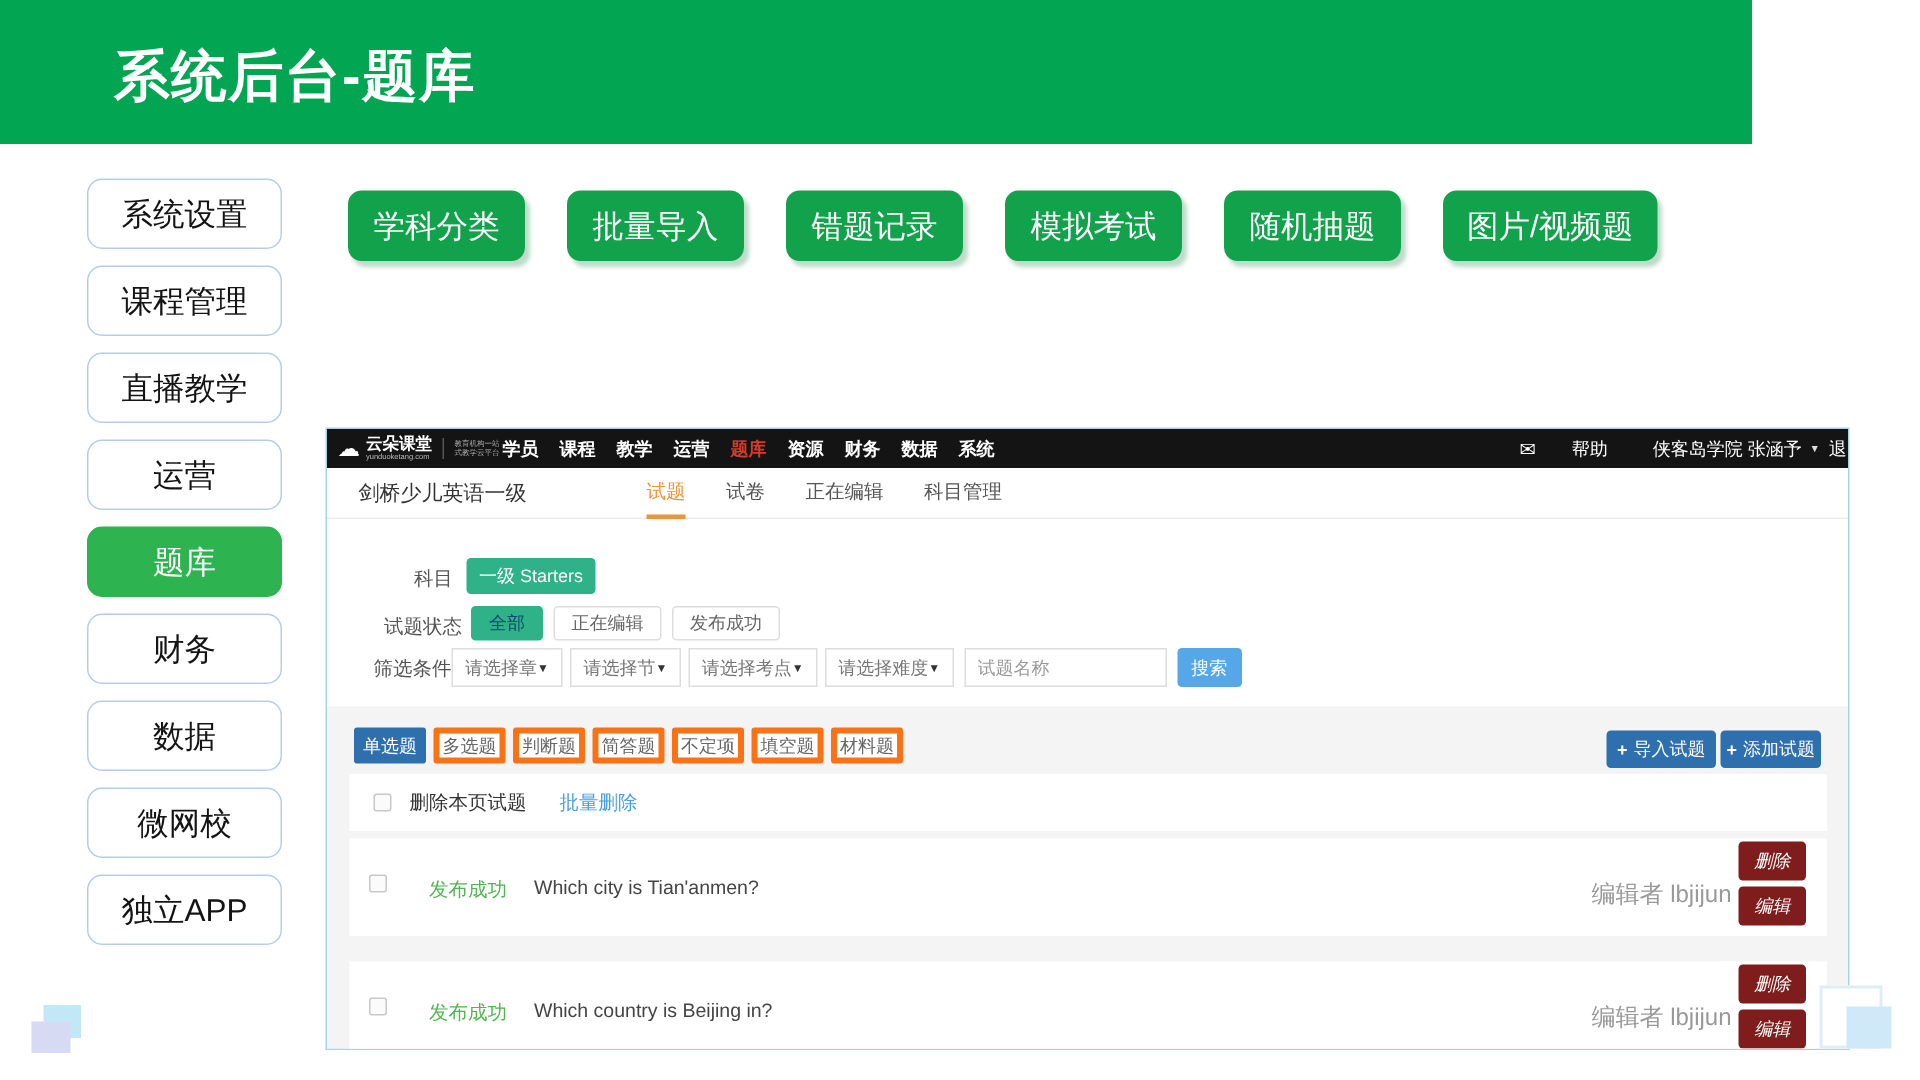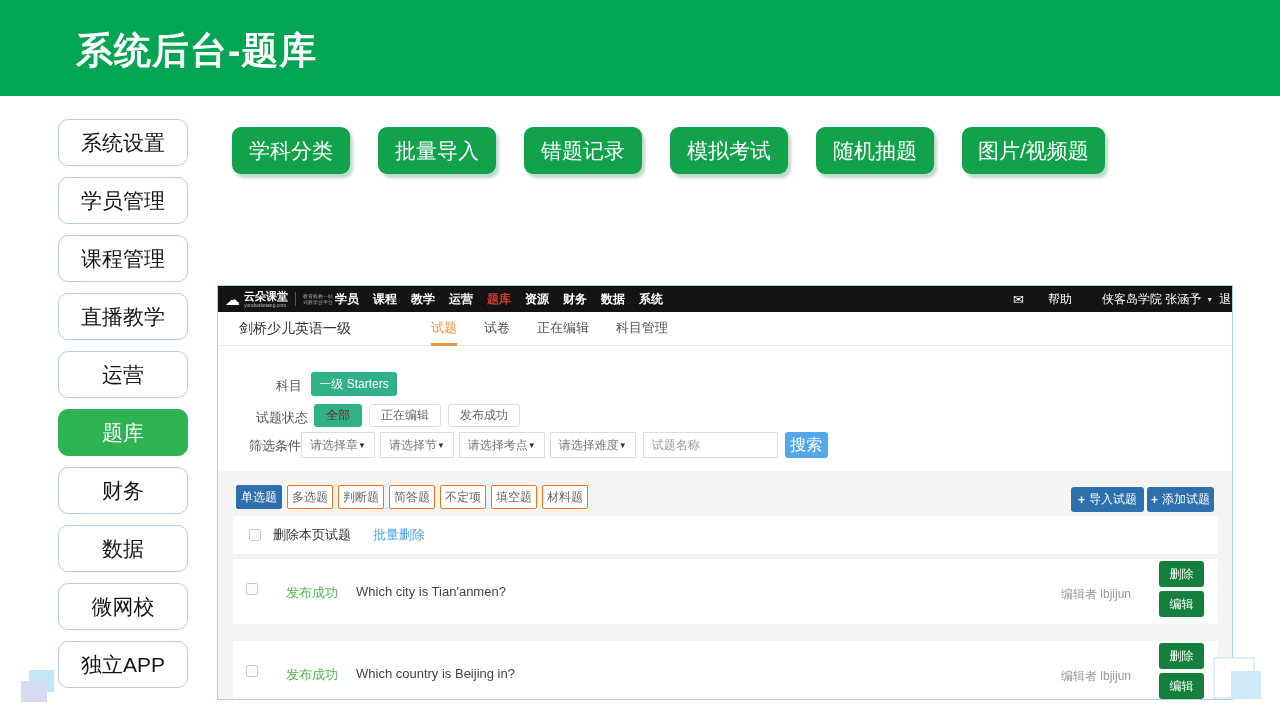--- a/index.html
+++ b/index.html
@@ -1,21 +1,21 @@
 <!DOCTYPE html>
 <html><head>
 <meta charset="utf-8">
 <style>
   * { box-sizing: border-box; margin: 0; padding: 0; }
   html,body { width:1280px; height:720px; overflow:hidden; background:#fff;
     font-family:"Liberation Sans", sans-serif; }
   .page { position:relative; width:1280px; height:720px; background:#fff; }
 
   
-  .banner { position:absolute; left:0; top:0; width:1280px; height:96px; background:#02a551; }
+  .banner { position:absolute; left:0; top:0; width:1168px; height:96px; background:#02a551; }
   .banner h1 { position:absolute; left:76px; top:26px; font-size:37px; font-weight:700;
     color:#fff; letter-spacing:1px; }
 
   
   .sidebar { position:absolute; left:58px; top:119px; width:130px;
     display:flex; flex-direction:column; gap:11px; z-index:3; }
   .side-btn { height:47px; border-radius:10px; border:1px solid #b5cdea; background:#fff;
     font-size:21px; color:#141414; font-family:inherit; cursor:pointer;
     display:flex; align-items:center; justify-content:center; }
   .side-btn.active { background:#2db350; border-color:#2db350; color:#fff; }
@@ -64,36 +64,36 @@
   
   .f-label { position:absolute; font-size:13px; color:#555; }
   .lab-subject { left:58px; top:91px; }
   .subject-tag { position:absolute; left:93px; top:86px; width:86px; height:24px;
     background:#2fb287; border:none; border-radius:3px; color:#fff; font-size:12px;
     font-family:inherit; cursor:pointer; }
   .lab-status { left:38px; top:123px; }
   .status-group { position:absolute; left:96px; top:118px; display:flex; gap:7px; }
   .status-btn { height:23px; padding:0 11px; background:#fff; border:1px solid #ddd;
     border-radius:3px; color:#666; font-size:12px; font-family:inherit; cursor:pointer; }
-  .status-btn.active { background:#2fb287; border-color:#2fb287; color:#7f1d1d; }
+  .status-btn.active { background:#2fb287; border-color:#2fb287; color:#0c4a6e; }
   .lab-cond { left:31px; top:151px; }
   .cond-row { position:absolute; left:83px; top:146px; display:flex; gap:5px; }
   .select { height:26px; border:1px solid #ddd; background:#fff; color:#777;
     display:flex; align-items:center; padding:0 8px; font-size:12px; cursor:pointer; }
   .select .sel-arrow { margin-left:auto; font-size:8px; color:#333; }
   .name-input { width:135px; height:26px; border:1px solid #ddd; padding:0 8px; font-size:12px;
     color:#333; font-family:inherit; margin-left:2px; }
   .name-input::placeholder { color:#999; }
   .search-btn { width:43px; height:26px; margin-left:2px; background:#55a7e8; border:none;
-    border-radius:3px; color:#fff; font-size:16px; font-family:inherit; cursor:pointer; }
+    border-radius:3px; color:#fff; font-size:12px; font-family:inherit; cursor:pointer; }
 
   
   .gray { position:absolute; left:0; top:185px; width:100%; height:230px; background:#f4f4f4; }
   .qtypes { position:absolute; left:18px; top:199px; display:flex; gap:5px; }
-  .qtype { height:24px; min-width:46px; padding:0 2px; background:#fff; border:1px solid #f97316;
+  .qtype { height:24px; min-width:46px; padding:0 2px; background:#fff; border:4px solid #f97316;
     border-radius:2px; color:#666; font-size:12px; font-family:inherit; cursor:pointer;
     display:flex; align-items:center; justify-content:center; }
   .qtype.active { background:#2e6fae; border-color:#2e6fae; color:#fff; }
   .act-btn { position:absolute; top:201px; height:25px; background:#2e6fae; border:none;
     border-radius:3px; color:#fff; font-size:12px; font-family:inherit; cursor:pointer;
     display:flex; align-items:center; justify-content:center; gap:4px; }
   .act-import { left:853px; width:73px; }
   .act-add { left:929px; width:67px; }
   .plus { font-weight:700; }
 
@@ -105,24 +105,24 @@
 
   input[type=checkbox] { appearance:none; -webkit-appearance:none; width:12px; height:12px;
     border:1px solid #c8c8c8; border-radius:2px; background:#fbfbfb; cursor:pointer; }
 
   .rows { position:absolute; left:15px; top:273px; width:985px;
     display:flex; flex-direction:column; gap:17px; }
   .q-row { position:relative; height:65px; background:#fff; }
   .q-row input { position:absolute; left:13px; top:24px; }
   .q-status { position:absolute; left:53px; top:25px; font-size:13px; color:#52b550; }
   .q-text { position:absolute; left:123px; top:25px; font-size:13px; color:#444; }
-  .q-editor { position:absolute; left:828px; top:27px; font-size:12px; color:#999; }
+  .q-editor { position:absolute; left:828px; top:27px; font-size:16px; color:#999; }
   .q-btns { position:absolute; left:926px; top:2px; display:flex; flex-direction:column; gap:4px; }
-  .q-btn { width:45px; height:26px; background:#15803d; border:none; border-radius:3px;
-    color:#fff; font-size:12px; font-family:inherit; cursor:pointer; }
+  .q-btn { width:45px; height:26px; background:#7f1d1d; border:none; border-radius:3px;
+    color:#fff; font-size:12px; font-family:inherit; cursor:pointer;font-style:italic; }
 
   
   .deco { position:absolute; z-index:4; }
   .deco-bl-back  { left:29px;  top:670px; width:25px; height:22px; background:#c2e7f7; }
   .deco-bl-front { left:21px;  top:681px; width:26px; height:21px; background:#d7daf3; }
   .deco-br-outline { left:1213px; top:657px; width:42px; height:42px; background:#fff;
     border:2px solid #ddeef8; }
   .deco-br-fill { left:1231px; top:671px; width:30px; height:28px; background:#cfe9f8; }
 </style>
 </head>
@@ -130,21 +130,20 @@
 
 <div class="page">
 
   <header class="banner">
     <h1>系统后台-题库</h1>
   </header>
 
   <nav class="sidebar">
 
   <button class="side-btn">系统设置</button>
-      <button class="side-btn">学员管理</button>
       <button class="side-btn">课程管理</button>
       <button class="side-btn">直播教学</button>
       <button class="side-btn">运营</button>
       <button class="side-btn active">题库</button>
       <button class="side-btn">财务</button>
       <button class="side-btn">数据</button>
       <button class="side-btn">微网校</button>
       <button class="side-btn">独立APP</button>
     </nav>
 

